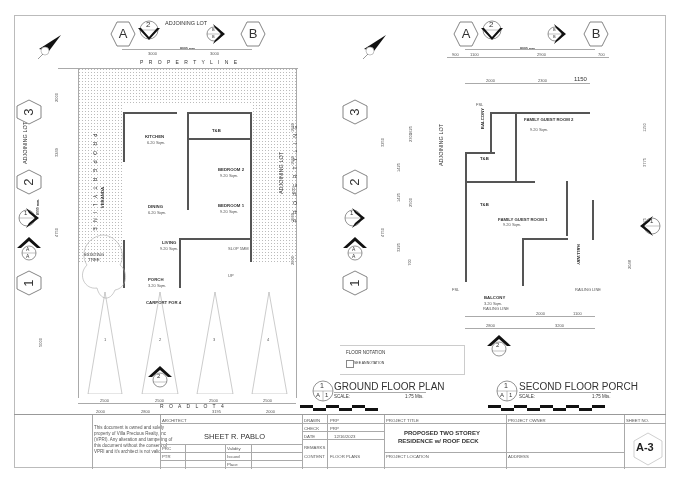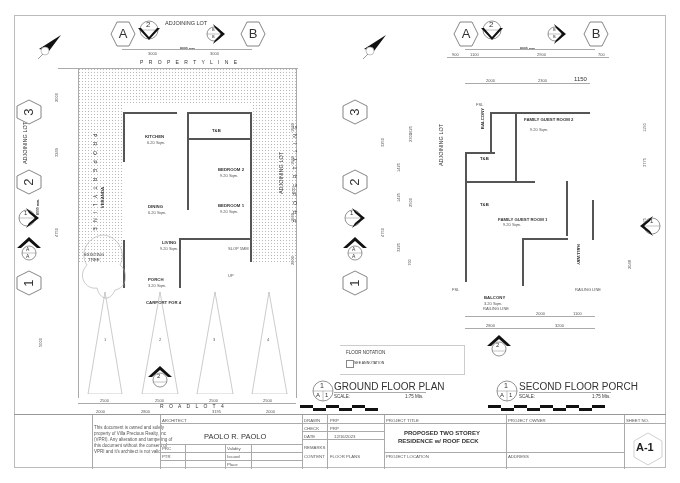--- a/index.html
+++ b/index.html
@@ -408,21 +408,21 @@
       <div style="background:#111;"></div>
   </div>
 </div>
 
 <div class="tb">
   <div class="line" style="left:78px;top:0;width:0.6px;height:54px;"></div>
   <div class="cell" style="left:80px;top:10px;width:80px;white-space:normal;line-height:6px;font-size:4.5px;">This document is owned and solely property of Villa Precious Realty, Inc (VPRI). Any alteration and tampering of this document without the consent of VPRI and it's architect is not valid.</div>
   <div class="line" style="left:146px;top:0;width:0.6px;height:54px;"></div>
   <div class="cell" style="left:148px;top:3px;">ARCHITECT</div>
   <div class="line" style="left:146px;top:8px;width:506px;height:0.5px;"></div>
-  <div class="cell" style="left:190px;top:17px;font-size:7.5px;color:#333;">PAOLO R. PAOLO</div>
+  <div class="cell" style="left:190px;top:17px;font-size:7.5px;color:#333;">SHEET R. PABLO</div>
   <div class="line" style="left:146px;top:29px;width:142px;height:0.5px;"></div>
   <div class="line" style="left:146px;top:37px;width:142px;height:0.5px;"></div>
   <div class="line" style="left:146px;top:45px;width:142px;height:0.5px;"></div>
   <div class="cell" style="left:148px;top:31px;">PRC</div>
   <div class="cell" style="left:148px;top:39px;">PTR</div>
   <div class="line" style="left:171px;top:29px;width:0.5px;height:25px;"></div>
   <div class="line" style="left:211px;top:29px;width:0.5px;height:25px;"></div>
   <div class="line" style="left:237px;top:29px;width:0.5px;height:25px;"></div>
   <div class="cell" style="left:213px;top:31px;">Validity</div>
   <div class="cell" style="left:213px;top:39px;">Issued</div>
@@ -450,15 +450,15 @@
   <div class="cell" style="left:372px;top:39px;">PROJECT LOCATION</div>
   <div class="line" style="left:492px;top:0;width:0.6px;height:54px;"></div>
   <div class="cell" style="left:494px;top:3px;">PROJECT OWNER</div>
   <div class="cell" style="left:494px;top:39px;">ADDRESS</div>
   <div class="line" style="left:610px;top:0;width:0.6px;height:54px;"></div>
   <div class="cell" style="left:612px;top:3px;">SHEET NO.</div>
   <div class="abs" style="left:617px;top:17px;width:34px;height:34px;">
     <svg width="34" height="34">
         <polygon points="17,1 31,9 31,25 17,33 3,25 3,9" fill="#fff" stroke="#bbb" stroke-width="0.7"></polygon>
       </svg>
-    <span class="t" style="left:5px;top:9px;font-size:11px;font-weight:bold;color:#222;">A-1</span>
+    <span class="t" style="left:5px;top:9px;font-size:11px;font-weight:bold;color:#222;">A-3</span>
   </div>
 </div>
 
 </body></html>

